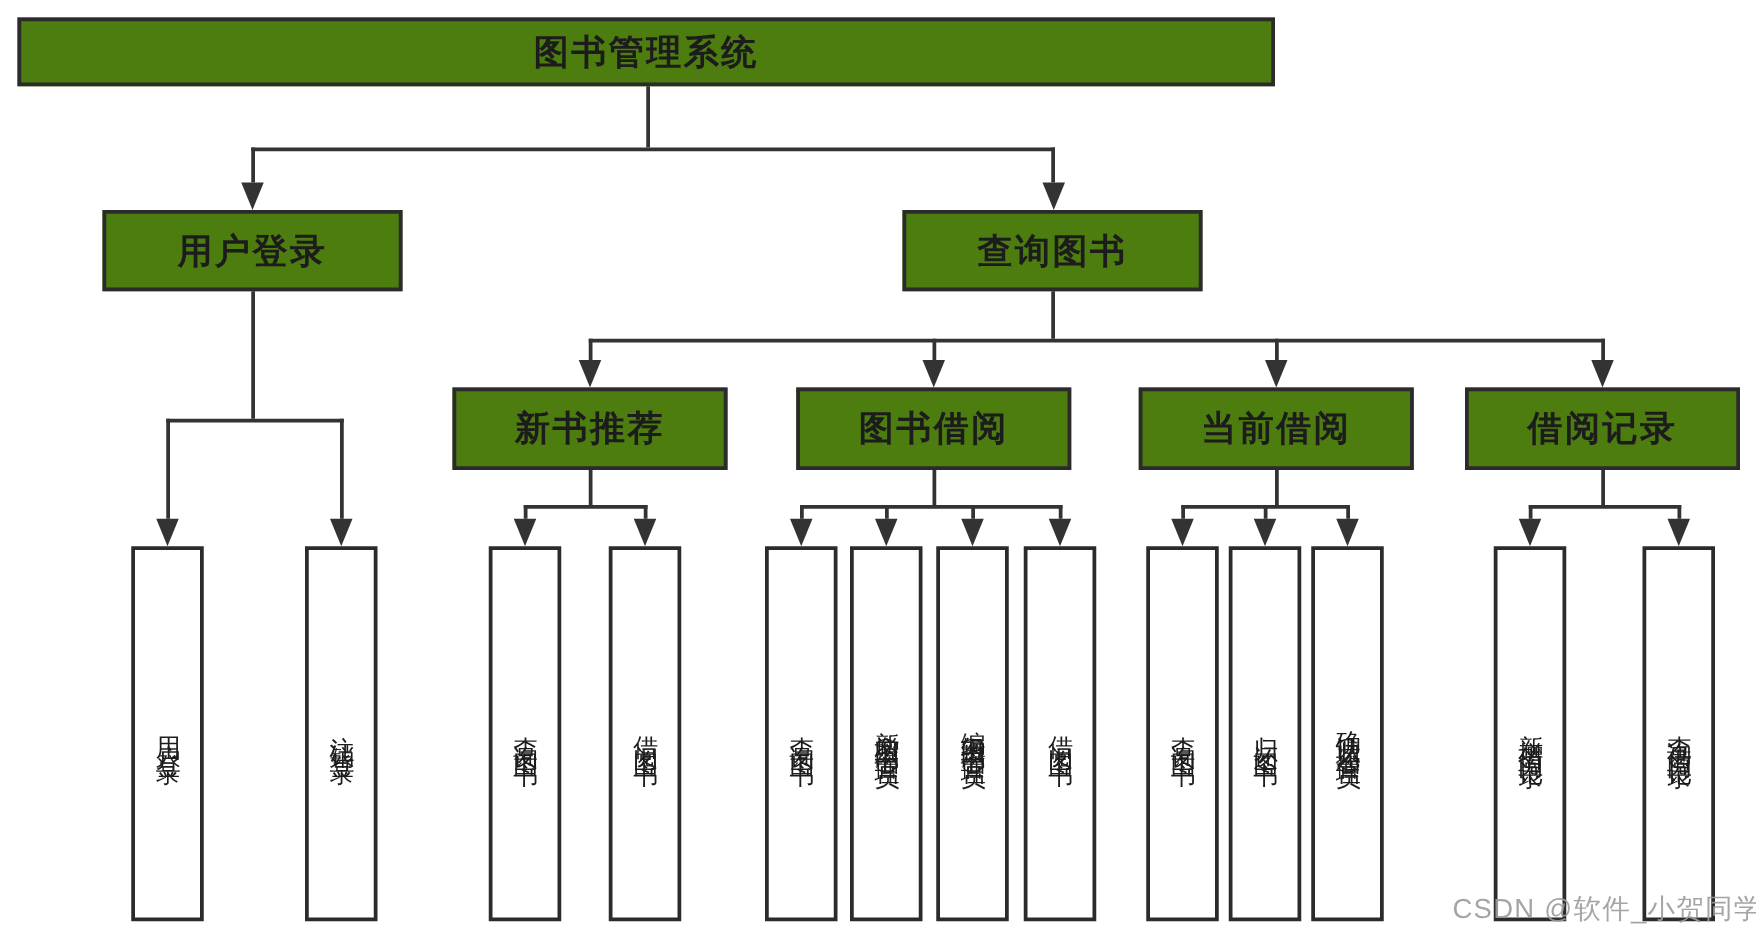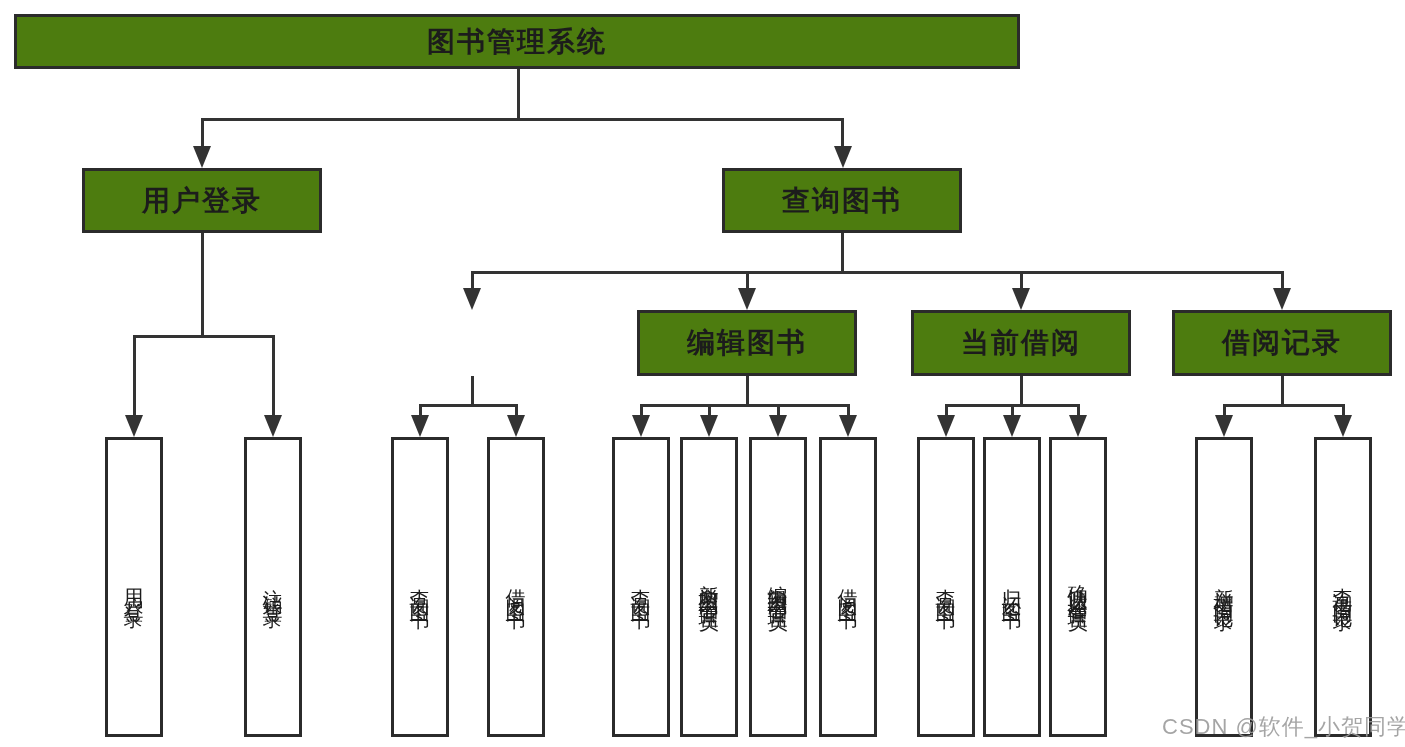--- a/index.html
+++ b/index.html
@@ -39,21 +39,22 @@
 </head>
 <body>
 
 <div id="canvas">
 
   <div class="hbox" style="left:14px;top:14px;width:1006px;height:55px">图书管理系统</div>
 
   <div class="hbox" style="left:82px;top:168px;width:240px;height:65px">用户登录</div>
   <div class="hbox" style="left:722px;top:168px;width:240px;height:65px">查询图书</div>
 
-  <div class="hbox" style="left:637px;top:310px;width:220px;height:66px">编辑图书</div>
+  <div class="hbox" style="left:362px;top:310px;width:220px;height:66px">新书推荐</div>
+  <div class="hbox" style="left:637px;top:310px;width:220px;height:66px">图书借阅</div>
   <div class="hbox" style="left:1172px;top:310px;width:220px;height:66px">借阅记录</div>
   <div class="hbox" style="left:911px;top:310px;width:220px;height:66px">当前借阅</div>
 
   <div class="vbox" style="left:105px">用户登录</div>
   <div class="vbox" style="left:244px">注销登录</div>
 
   <div class="vbox" style="left:391px">查询图书</div>
   <div class="vbox" style="left:487px">借阅图书</div>
 
   <div class="vbox" style="left:612px">查询图书</div>

